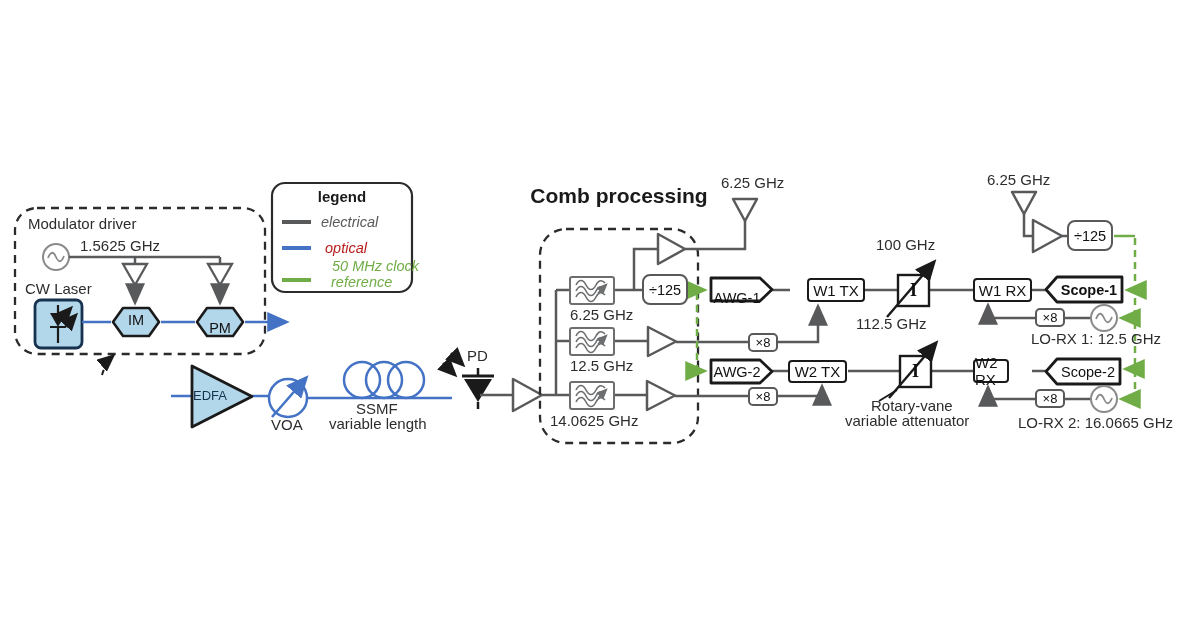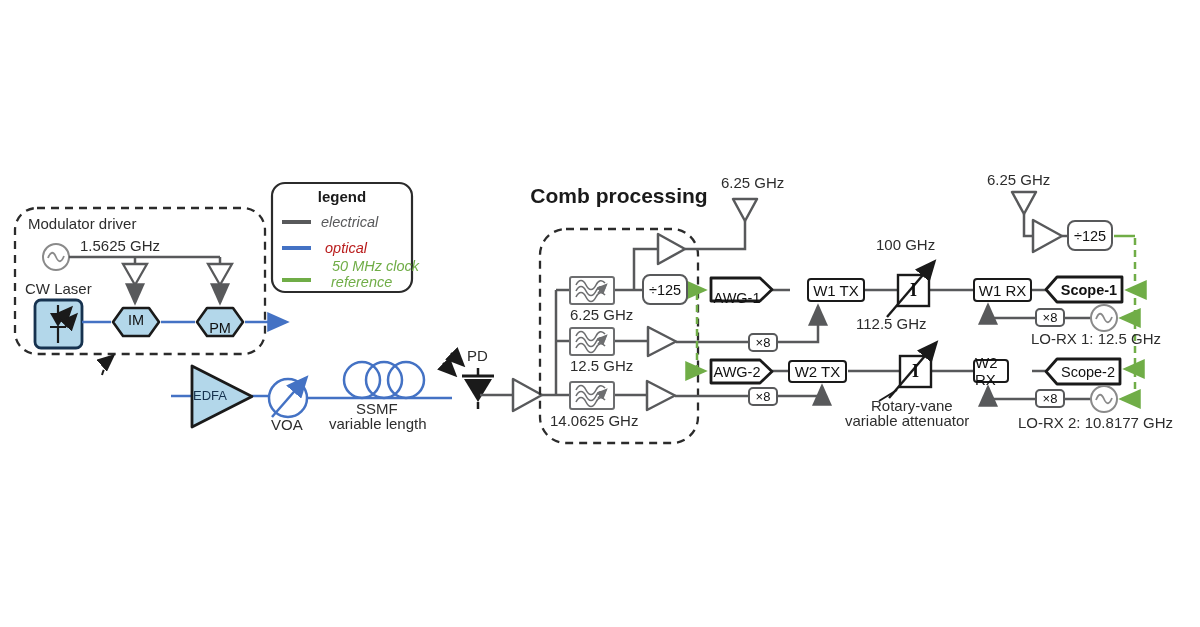--- a/index.html
+++ b/index.html
@@ -296,18 +296,18 @@
 <div class="comp x8box" style="left:1035px;top:308px;width:30px;height:19px;">×8</div>
 <div class="lbl" style="left:1031px;top:330px;">LO-RX 1: 12.5 GHz</div>
 
 <div class="overlay" style="left:712px;top:361px;width:50px;height:21px;">AWG-2</div>
 <div class="comp blackbox" style="left:788px;top:360px;width:59px;height:23px;">W2 TX</div>
 <div class="comp x8box" style="left:748px;top:387px;width:30px;height:19px;">×8</div>
 <div class="overlay serifI" style="left:900px;top:356px;width:31px;height:31px;">I</div>
 <div class="comp blackbox" style="left:973px;top:359px;width:36px;height:24px;">W2 RX</div>
 <div class="overlay" style="left:1057px;top:361px;width:62px;height:21px;">Scope-2</div>
 <div class="comp x8box" style="left:1035px;top:389px;width:30px;height:19px;">×8</div>
-<div class="lbl" style="left:1018px;top:414px;">LO-RX 2: 10.8177 GHz</div>
+<div class="lbl" style="left:1018px;top:414px;">LO-RX 2: 16.0665 GHz</div>
 
 <div class="lbl" style="left:871px;top:397px;">Rotary-vane</div>
 <div class="lbl" style="left:845px;top:412px;">variable attenuator</div>
 
 </div>
 
 </body></html>

